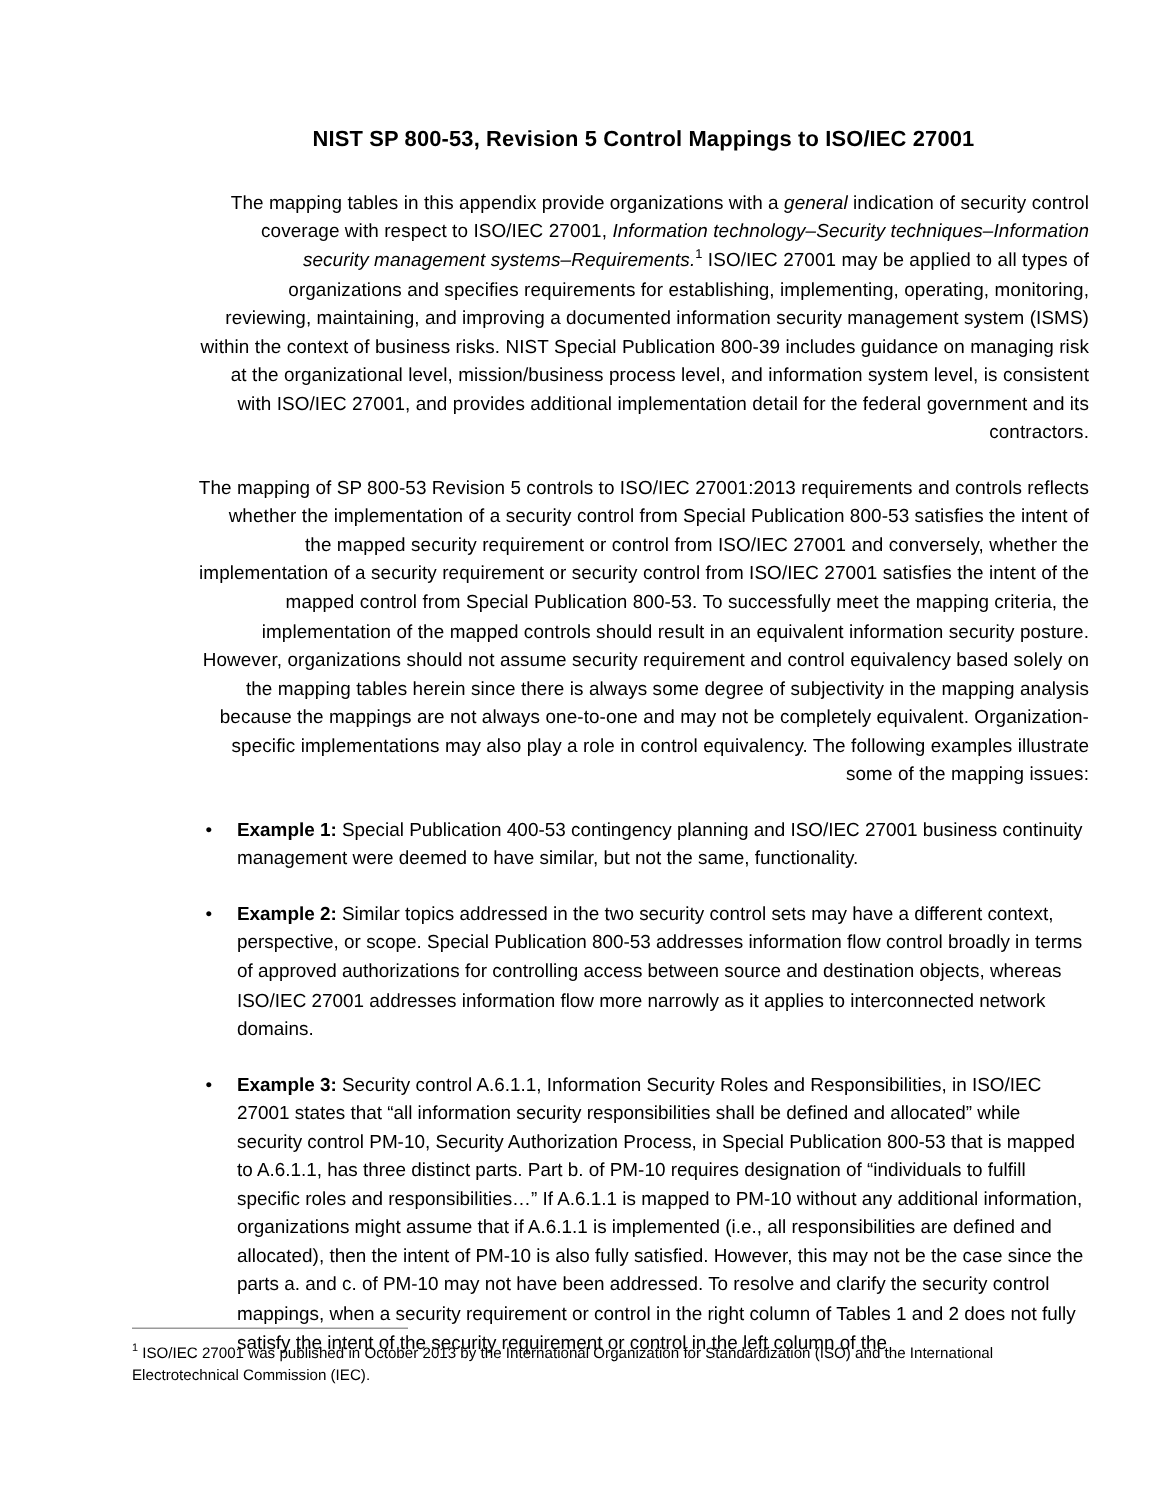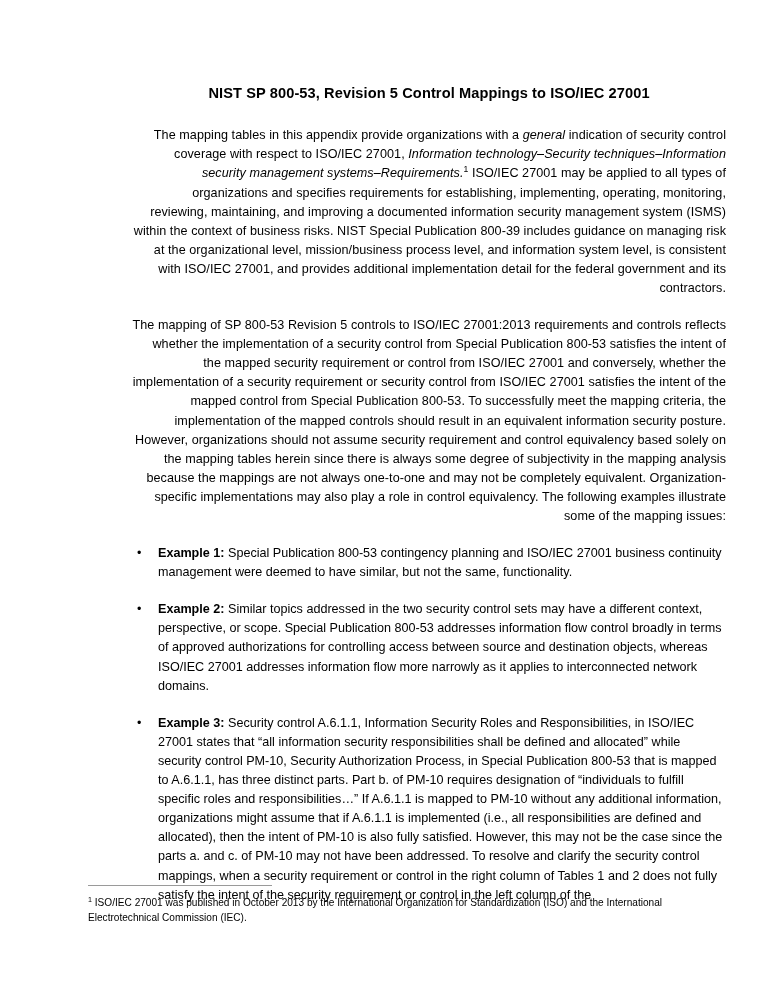--- a/index.html
+++ b/index.html
@@ -109,21 +109,21 @@
 
     <h1 class="doc-title">NIST SP 800-53, Revision 5 Control Mappings to ISO/IEC 27001</h1>
 
     <p class="body-para"><span>The mapping tables in this appendix provide organizations with a </span><span class="italic">general</span><span> indication of security control coverage with respect to ISO/IEC 27001, </span><span class="italic">Information technology–Security techniques–Information security management systems–Requirements.</span><sup class="fn-ref">1</sup><span> ISO/IEC 27001 may be applied to all types of organizations and specifies requirements for establishing, implementing, operating, monitoring, reviewing, maintaining, and improving a documented information security management system (ISMS) within the context of business risks. NIST Special Publication 800-39 includes guidance on managing risk at the organizational level, mission/business process level, and information system level, is consistent with ISO/IEC 27001, and provides additional implementation detail for the federal government and its contractors.</span></p>
 
     <p class="body-para">The mapping of SP 800-53 Revision 5 controls to ISO/IEC 27001:2013 requirements and controls reflects whether the implementation of a security control from Special Publication 800-53 satisfies the intent of the mapped security requirement or control from ISO/IEC 27001 and conversely, whether the implementation of a security requirement or security control from ISO/IEC 27001 satisfies the intent of the mapped control from Special Publication 800-53. To successfully meet the mapping criteria, the implementation of the mapped controls should result in an equivalent information security posture. However, organizations should not assume security requirement and control equivalency based solely on the mapping tables herein since there is always some degree of subjectivity in the mapping analysis because the mappings are not always one-to-one and may not be completely equivalent. Organization-specific implementations may also play a role in control equivalency. The following examples illustrate some of the mapping issues:</p>
 
     <ul class="examples">
 
       <li>
-        <span class="bullet-mark">•</span><span class="ex-label">Example 1:</span><span> Special Publication 800-53 contingency planning and ISO/IEC 27001 business continuity management were deemed to have similar, but not the same, functionality.</span>
+        <span class="bullet-mark">•</span><span class="ex-label">Example 1:</span><span> Special Publication 400-53 contingency planning and ISO/IEC 27001 business continuity management were deemed to have similar, but not the same, functionality.</span>
       </li>
 
       <li>
         <span class="bullet-mark">•</span><span class="ex-label">Example 2:</span><span> Similar topics addressed in the two security control sets may have a different context, perspective, or scope. Special Publication 800-53 addresses information flow control broadly in terms of approved authorizations for controlling access between source and destination objects, whereas ISO/IEC 27001 addresses information flow more narrowly as it applies to interconnected network domains.</span>
       </li>
 
       <li>
         <span class="bullet-mark">•</span><span class="ex-label">Example 3:</span><span> Security control A.6.1.1, Information Security Roles and Responsibilities, in ISO/IEC 27001 states that “all information security responsibilities shall be defined and allocated” while security control PM-10, Security Authorization Process, in Special Publication 800-53 that is mapped to A.6.1.1, has three distinct parts. Part b. of PM-10 requires designation of “individuals to fulfill specific roles and responsibilities…” If A.6.1.1 is mapped to PM-10 without any additional information, organizations might assume that if A.6.1.1 is implemented (i.e., all responsibilities are defined and allocated), then the intent of PM-10 is also fully satisfied. However, this may not be the case since the parts a. and c. of PM-10 may not have been addressed. To resolve and clarify the security control mappings, when a security requirement or control in the right column of Tables 1 and 2 does not fully satisfy the intent of the security requirement or control in the left column of the</span>
       </li>
 

